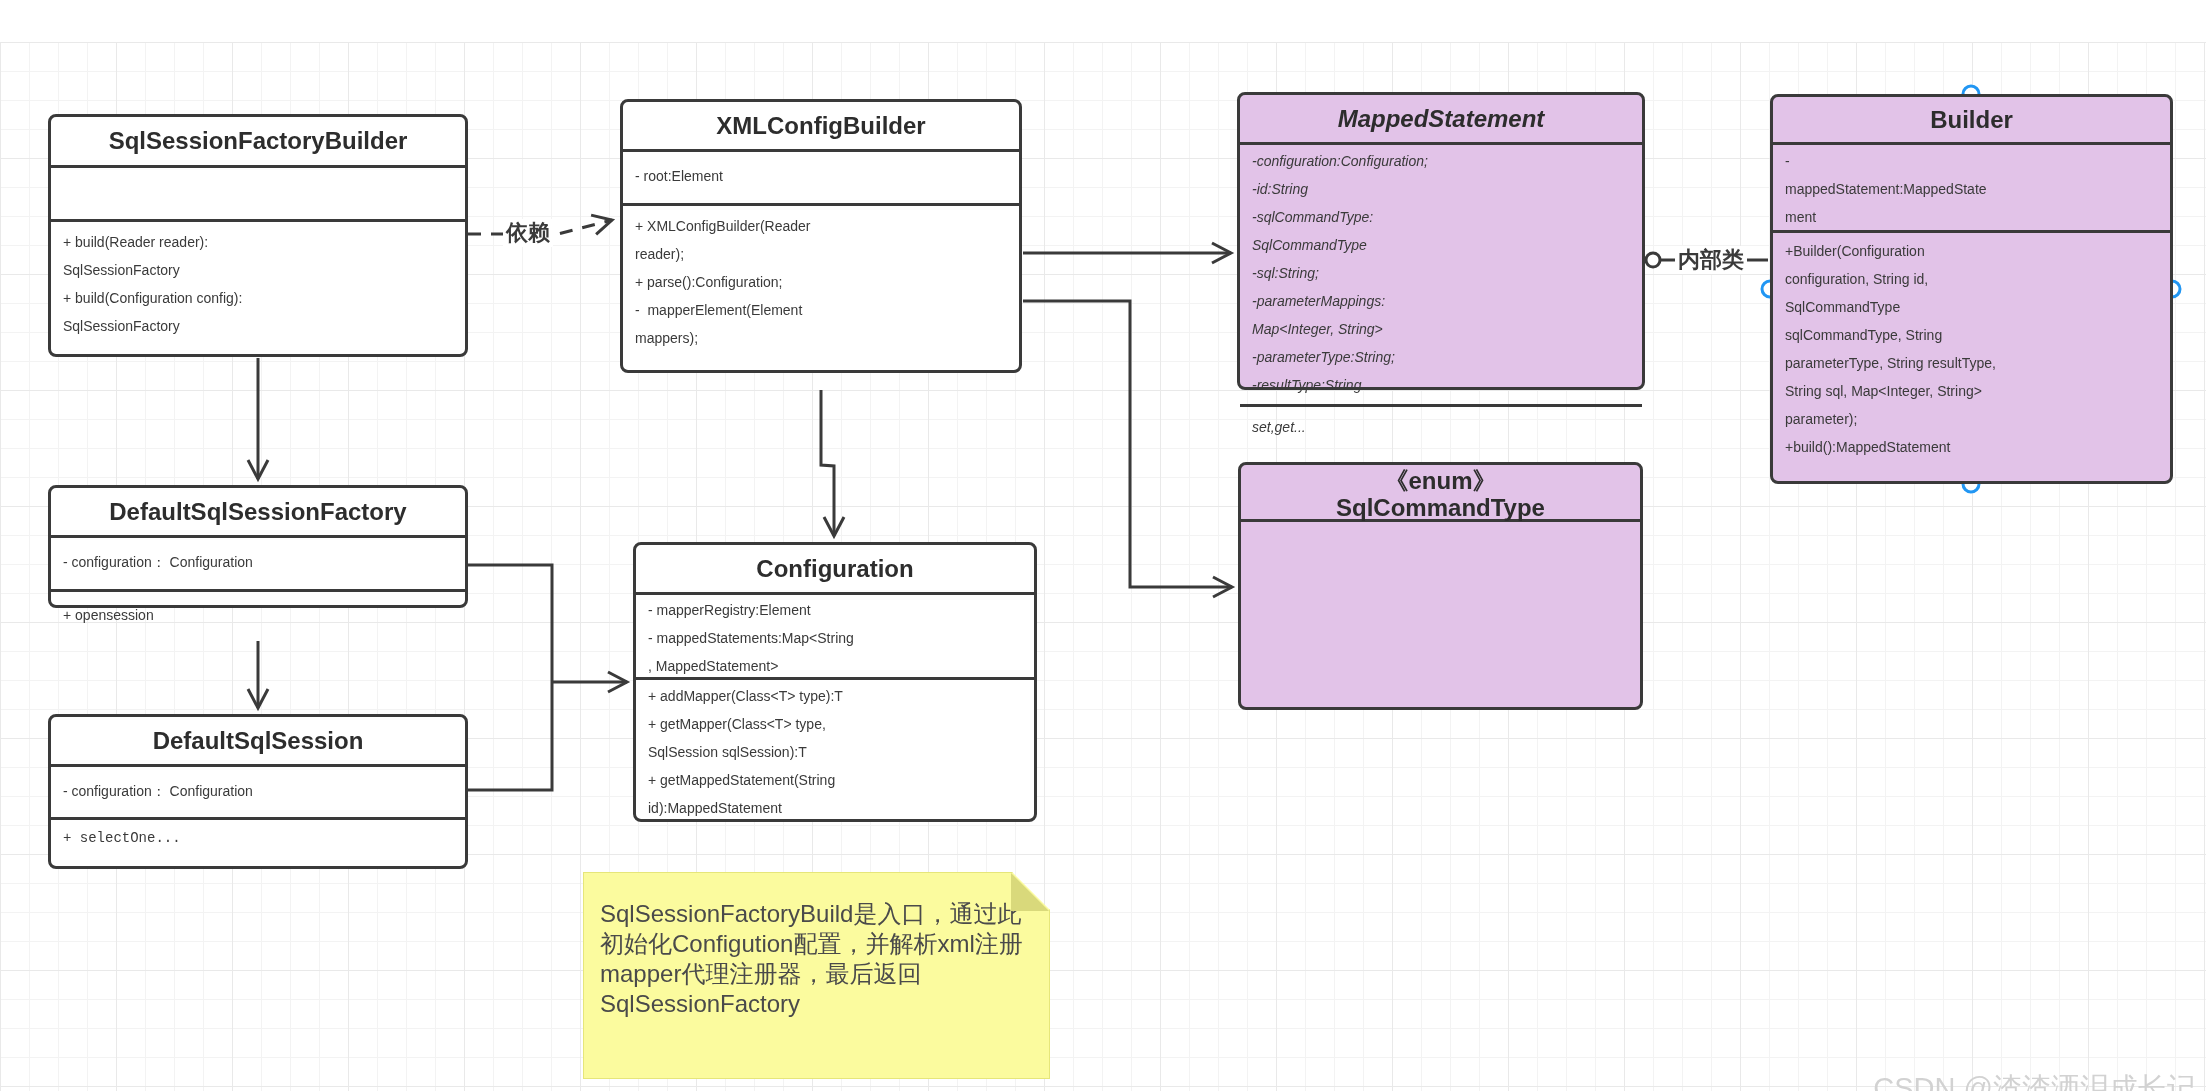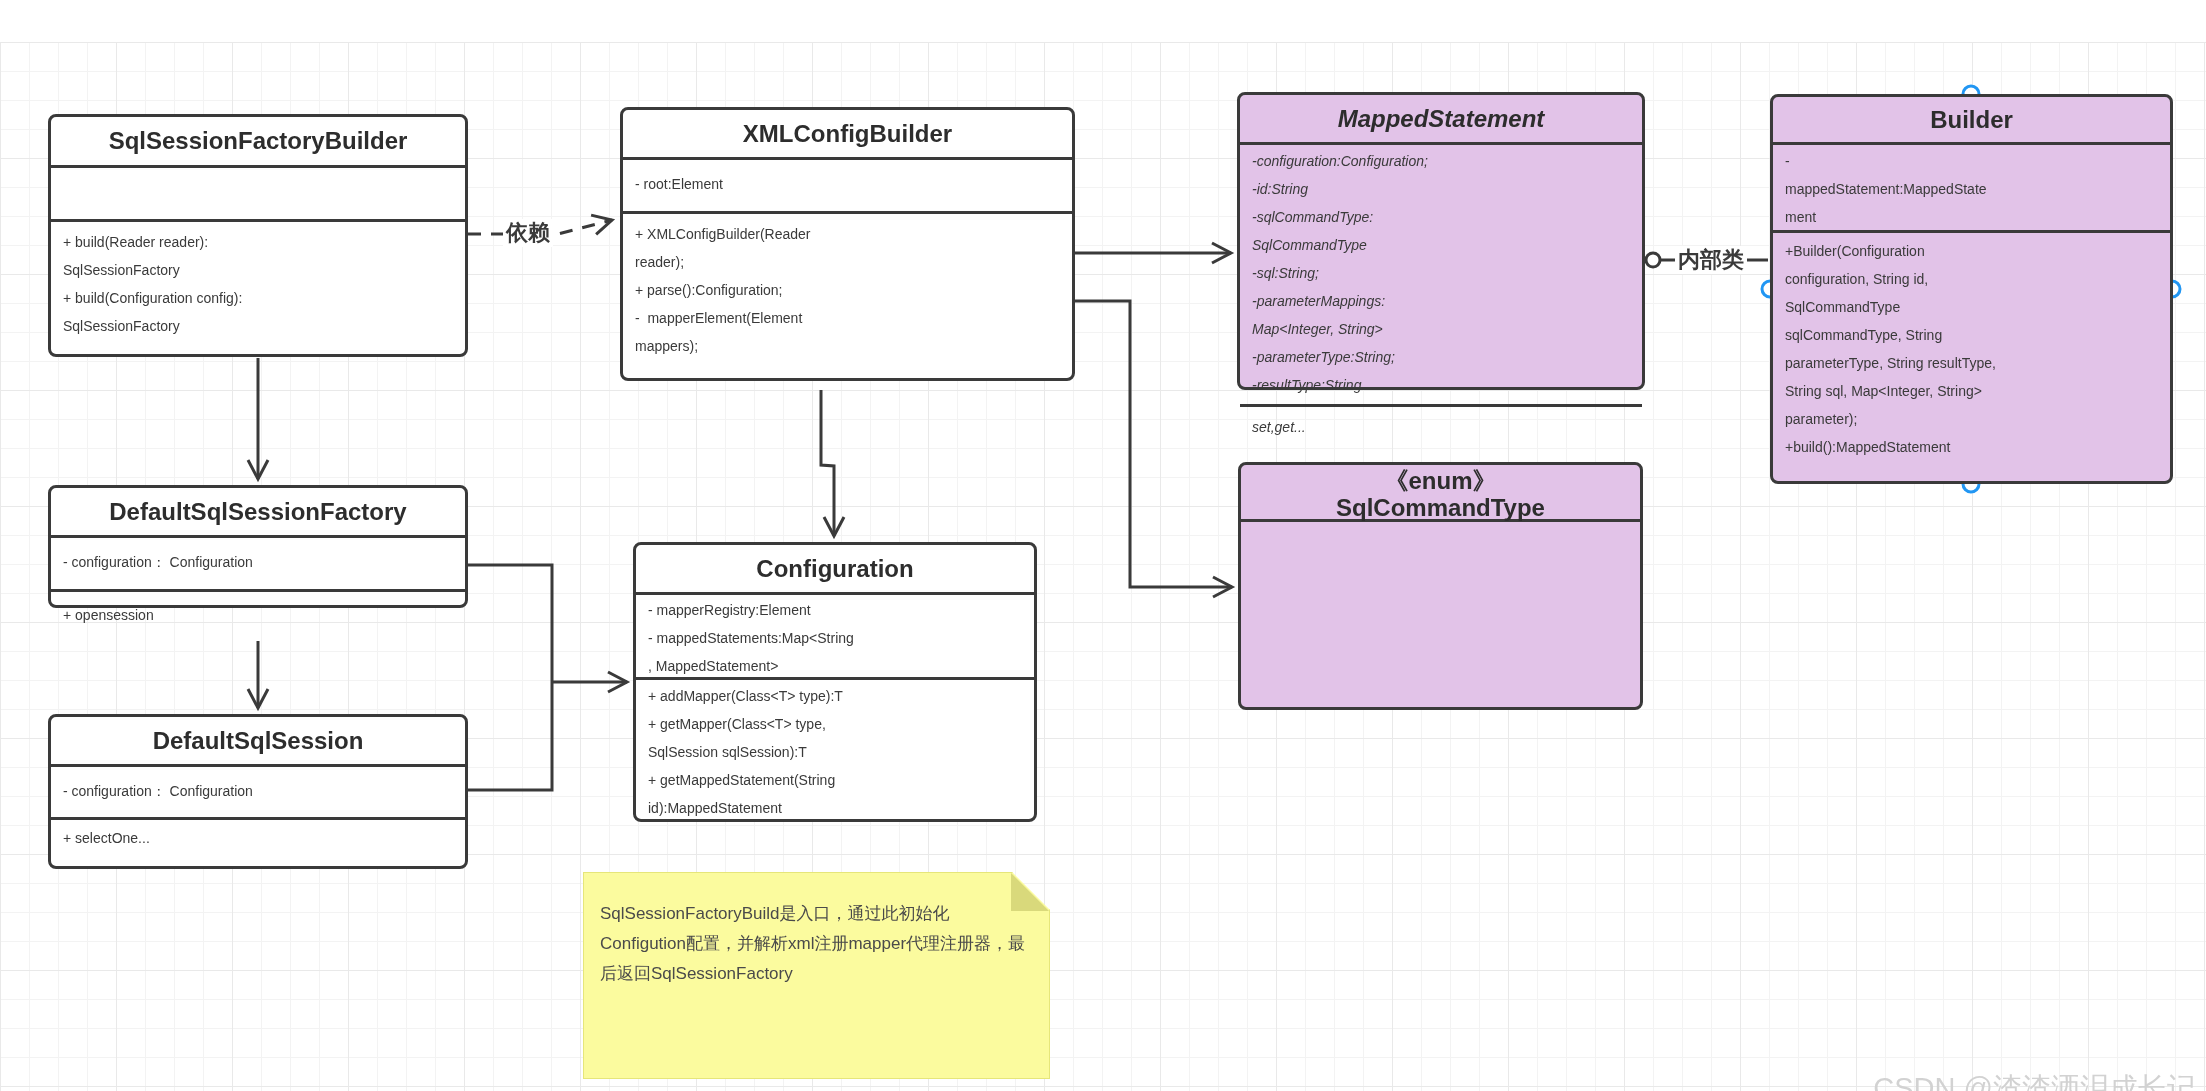--- a/index.html
+++ b/index.html
@@ -20,32 +20,32 @@
   .purple{background:#e2c3e8;}
   .t{font-weight:bold;text-align:center;font-size:24px;color:#2d2d2d;border-bottom:3px solid #3a3a3a;
      display:flex;align-items:center;justify-content:center;box-sizing:border-box;}
   .t2{font-weight:bold;text-align:center;font-size:24px;color:#2d2d2d;border-bottom:3px solid #3a3a3a;
      box-sizing:border-box;line-height:27px;padding-top:2px;}
   .sec{font-size:14px;line-height:28px;padding:4px 10px 0 12px;box-sizing:border-box;overflow:hidden;white-space:pre-wrap;}
   .sec>div{min-height:28px;}
   .f{border-bottom:3px solid #3a3a3a;}
   
   .b1{left:48px;top:72px;width:420px;height:243px;}  .b1 .t{height:51px;} .b1 .f{height:54px;} .b1 .m{padding-top:6px;}
-  .b2{left:620px;top:65px;width:455px;height:274px;} .b2 .t{height:50px;} .b2 .f{height:54px;padding-top:10px;} .b2 .m{padding-top:6px;}
+  .b2{left:620px;top:57px;width:402px;height:274px;} .b2 .t{height:50px;} .b2 .f{height:54px;padding-top:10px;} .b2 .m{padding-top:6px;}
   .b3{left:1237px;top:50px;width:408px;height:298px;font-style:italic;}.b3 .t{height:50px;} .b3 .f{height:262px;padding-top:2px;} .b3 .m{padding-top:6px;}
   .b4{left:1238px;top:420px;width:405px;height:248px;}.b4 .t2{height:57px;} .b4 .f{height:143px;padding-top:2px;}
   .b5{left:1770px;top:52px;width:403px;height:390px;}.b5 .t{height:48px;} .b5 .f{height:88px;padding-top:2px;} .b5 .m{padding-top:4px;}
   .b6{left:48px;top:443px;width:420px;height:123px;} .b6 .t{height:50px;} .b6 .f{height:54px;padding-top:10px;} .b6 .m{padding-top:9px;}
-  .b7{left:48px;top:672px;width:420px;height:155px;} .b7 .t{height:50px;} .b7 .f{height:53px;padding-top:10px;} .b7 .m{}
+  .b7{left:48px;top:672px;width:420px;height:155px;} .b7 .t{height:50px;} .b7 .f{height:53px;padding-top:10px;} .b7 .m{font-family:Liberation Mono, monospace;}
   .b8{left:633px;top:500px;width:404px;height:280px;}.b8 .t{height:50px;} .b8 .f{height:85px;padding-top:1px;} .b8 .m{padding-top:2px;}
   .lbl{position:absolute;background:#ffffff;font-size:22px;line-height:28px;color:#3a3a3a;padding:0 3px;font-weight:bold;}
   .lbl-dep{left:503px;top:177px;}
   .lbl-inner{left:1675px;top:204px;}
   .note{position:absolute;left:583px;top:830px;width:467px;height:207px;background:#fbfb9e;
-        border:1px solid #e6e67a;box-sizing:border-box;color:#4a4a4a;font-size:17px;line-height:30px;
+        border:1px solid #e6e67a;box-sizing:border-box;color:#4a4a4a;font-size:24px;line-height:30px;
         padding:26px 14px 0 16px;clip-path:polygon(0 0,calc(100% - 38px) 0,100% 38px,100% 100%,0 100%);}
   .fold{position:absolute;right:0;top:0;width:38px;height:38px;background:#d9d97b;
         clip-path:polygon(0 0,100% 100%,0 100%);}
   .watermark{position:absolute;right:10px;bottom:24px;font-size:29px;color:#d2d2d2;}
 </style>
 </head>
 <body>
 
 <div id="canvas">
 

